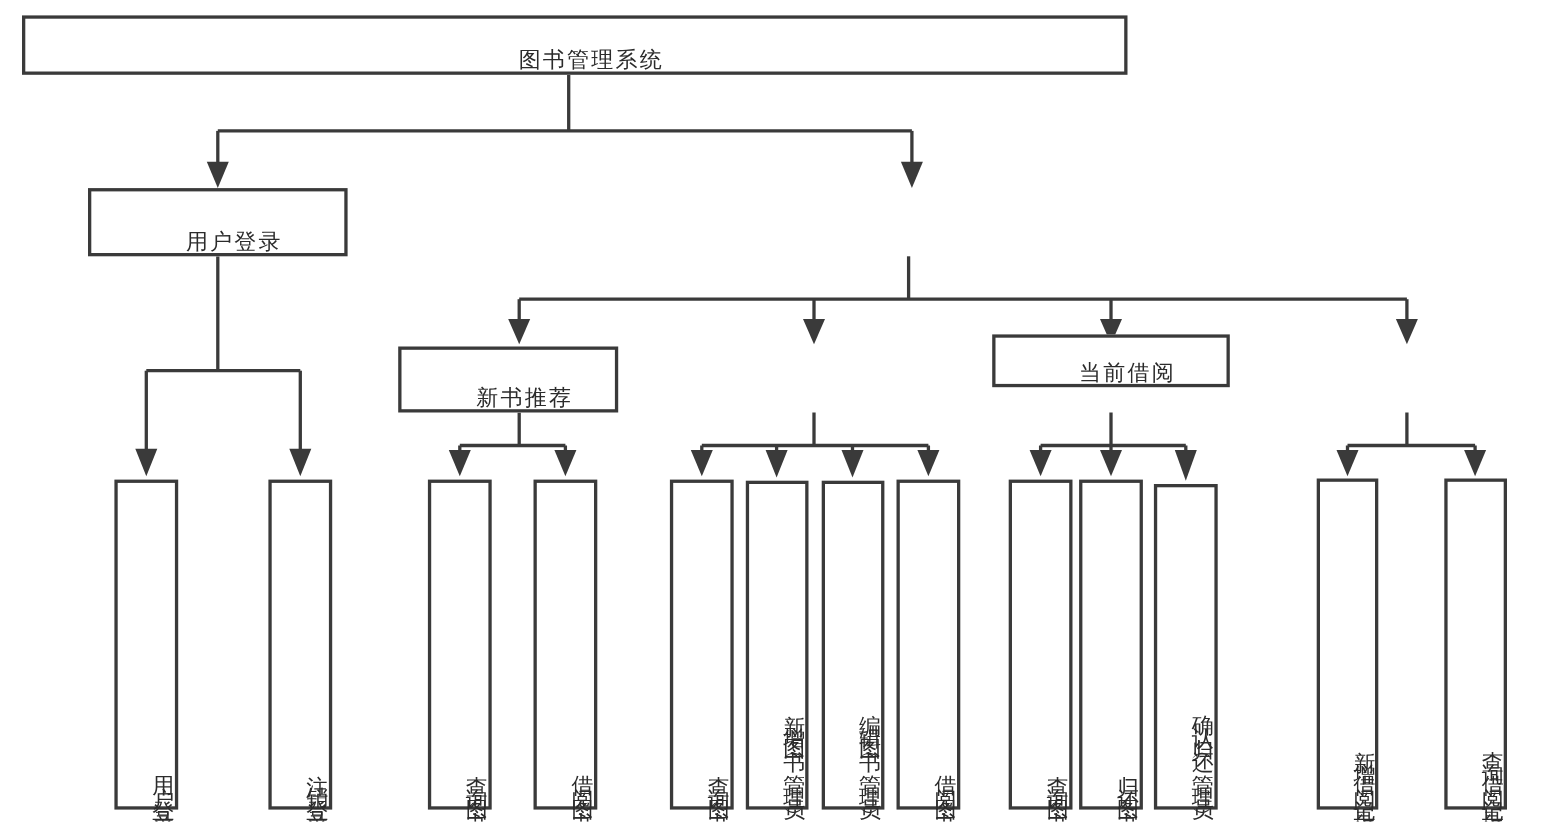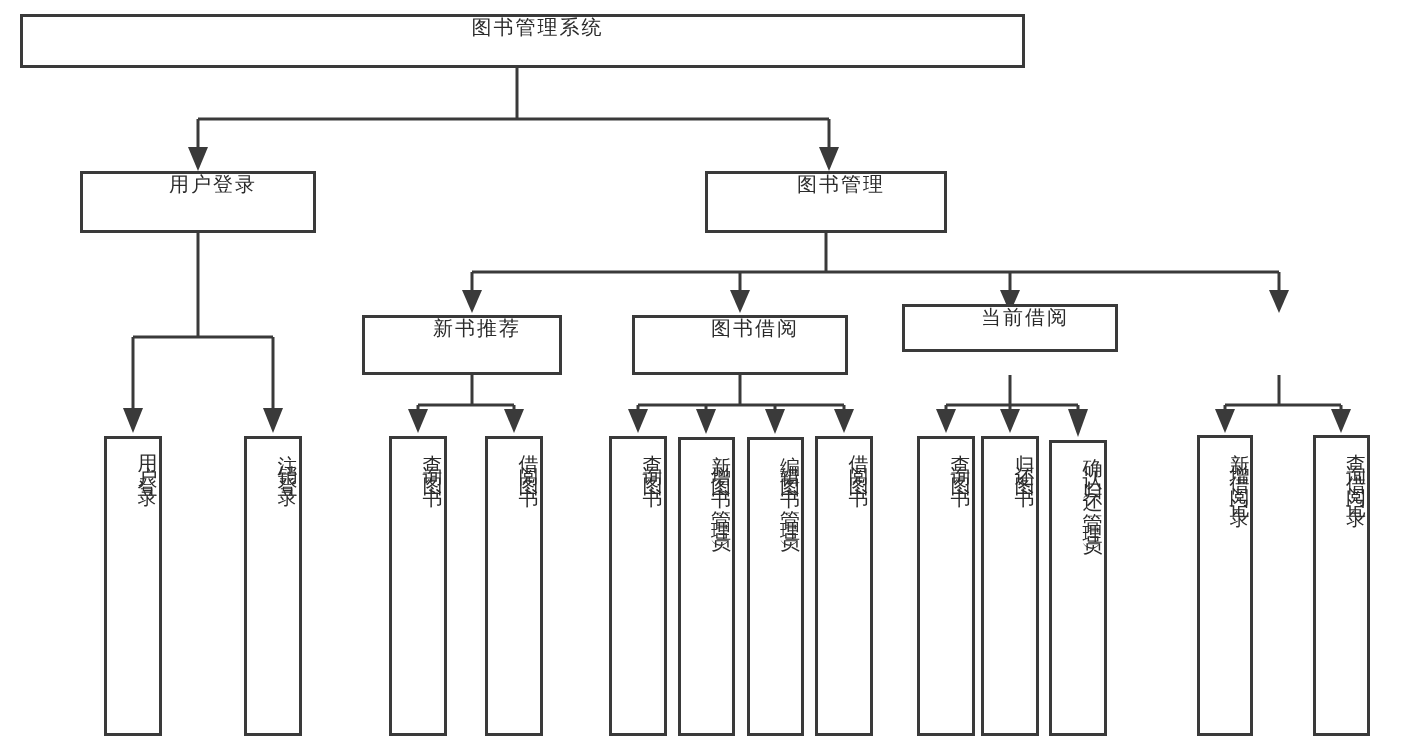--- a/index.html
+++ b/index.html
@@ -12,21 +12,21 @@
   }
   .wires{position:absolute;left:0;top:0;}
   .wires path{stroke:#3a3a3a;stroke-width:3;fill:none;}
   .wires polygon{fill:#3a3a3a;stroke:none;}
   .box{
     position:absolute;
     box-sizing:border-box;
     border:3px solid #3a3a3a;
     background:#ffffff;
     display:flex;
-    align-items:flex-start;
+    align-items:flex-end;
     justify-content:center;
     color:#2b2b2b;
     font-size:20px;
     line-height:1;
     padding-left:30px;
   }
   .box.h span{letter-spacing:2px;white-space:nowrap;}
   .box.v span{
     writing-mode:vertical-rl;
     text-orientation:upright;
@@ -110,29 +110,23 @@
       <polygon points="1331,409 1351,409 1341,433"></polygon>
   </svg>
 
   <div class="box h" style="left:20px;top:14px;width:1005px;height:54px">
     <span>图书管理系统</span>
   </div>
 
   <div class="box h" style="left:80px;top:171px;width:236px;height:62px">
     <span>用户登录</span>
   </div>
-  <div class="box h" style="left:705px;top:171px;width:242px;height:62px">
-    <span>图书管理</span>
-  </div>
 
   <div class="box h" style="left:362px;top:315px;width:200px;height:60px">
     <span>新书推荐</span>
-  </div>
-  <div class="box h" style="left:632px;top:315px;width:216px;height:60px">
-    <span>图书借阅</span>
   </div>
   <div class="box h" style="left:902px;top:304px;width:216px;height:48px">
     <span>当前借阅</span>
   </div>
 
   <div class="box v" style="left:104px;top:436px;width:58px;height:300px">
     <span>用户登录</span>
   </div>
   <div class="box v" style="left:244px;top:436px;width:58px;height:300px">
     <span>注销登录</span>

